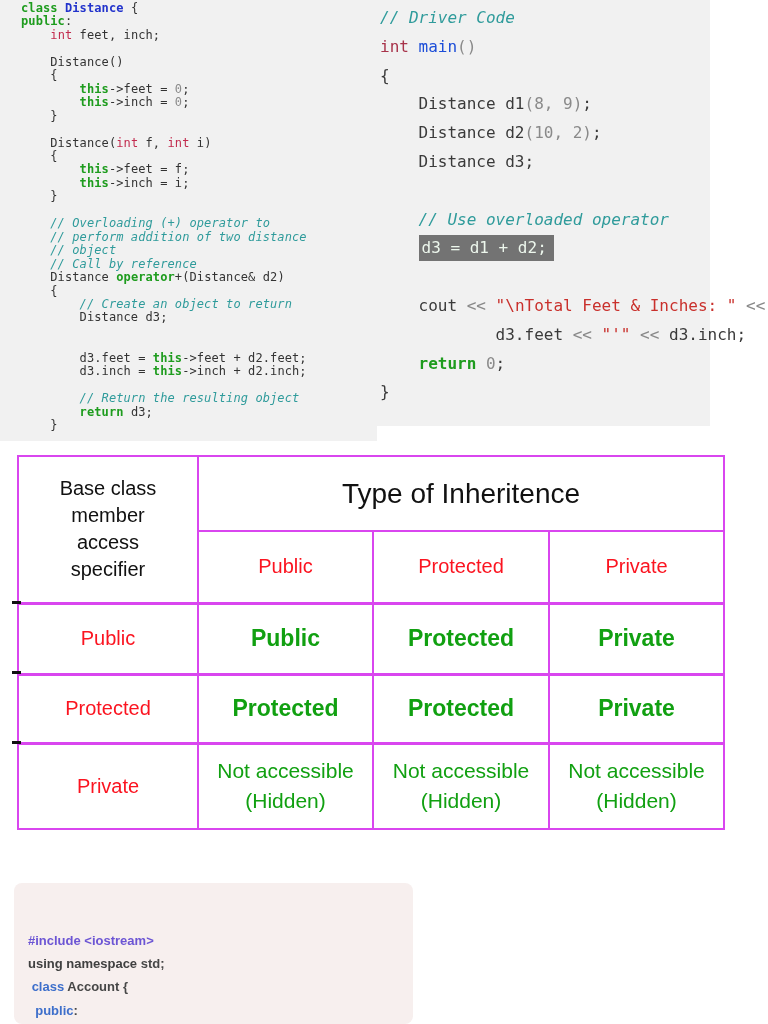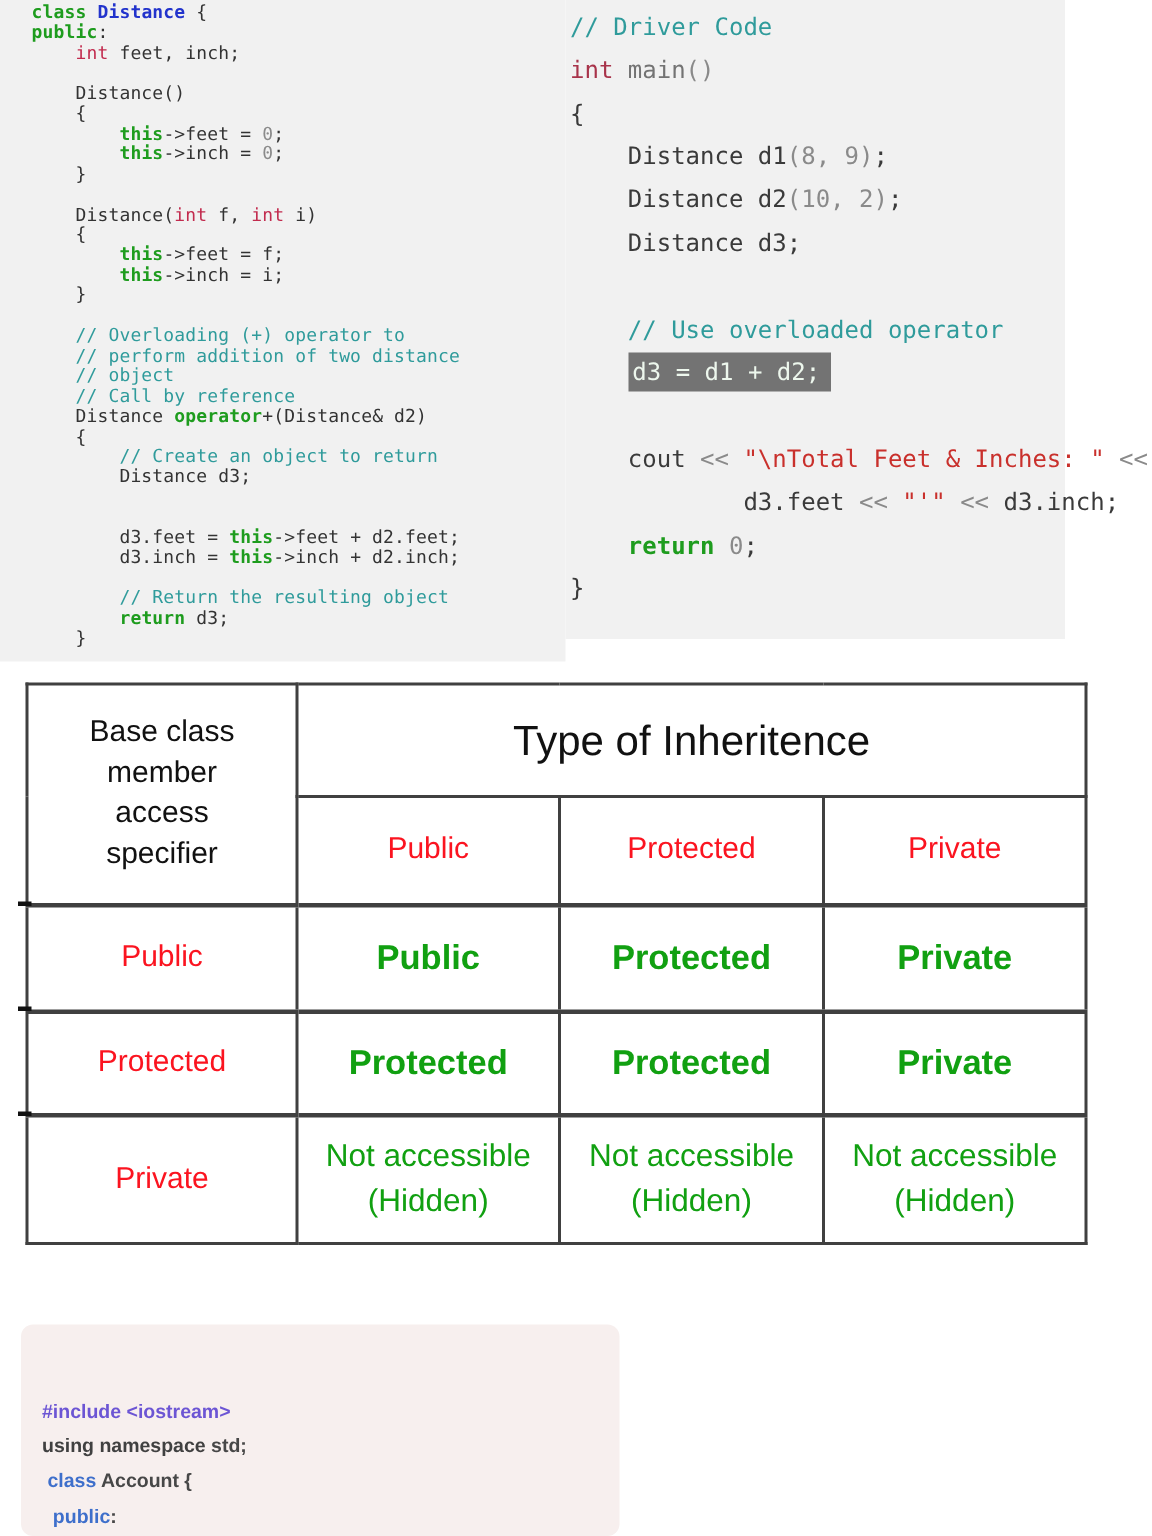--- a/index.html
+++ b/index.html
@@ -13,32 +13,32 @@
 
   pre.code{margin:0;position:absolute;white-space:pre;}
   #code-left{left:21px;top:2px;font:12px/13.45px "DejaVu Sans Mono",monospace;
              letter-spacing:.1px;color:#333;}
   #code-right{left:380px;top:4px;font:16px/28.8px "DejaVu Sans Mono",monospace;color:#3a3a3a;}
   .cl{white-space:pre;}
 
   .kw{color:#1e9c1e;font-weight:bold;}
   .ty{color:#2233cc;font-weight:bold;}
   .ik{color:#c22b4e;}
-  .cm{color:#2f9b9b;}
+  .cm{color:#2f9b9b;font-style:italic;}
   .nu{color:#8a8a8a;}
   .op{color:#8a8a8a;}
   .mar{color:#a8334a;}
-  .fn{color:#737373;text-align:center;}
+  .fn{color:#1d4ed8;text-align:center;}
   .str{color:#c9302c;}
   .hl{background:#737373;color:#edf7ed;padding:3px 7px 4px 3px;}
 
   
   table.tbl{position:absolute;left:17px;top:455px;width:706px;border-collapse:collapse;
             table-layout:fixed;}
-  table.tbl td{border:2px solid #404040;text-align:center;vertical-align:middle;padding:0;
+  table.tbl td{border:2px solid #d946ef;text-align:center;vertical-align:middle;padding:0;
                overflow:hidden;}
   tr.thick td{border-top-width:3px;}
   .corner{font-size:20px;color:#111;line-height:27px;white-space:pre-line;}
   .spanhead{font-size:28px;color:#111;}
   .subhead{font-size:20px;color:#fb1420;}
   .rowlabel{font-size:20px;color:#fb1420;}
   .gval{font-size:23px;color:#11a011;font-weight:bold;}
   .gna{font-size:21px;color:#11a011;line-height:30px;white-space:pre-line;border-radius:14px;}
   .r1{height:75px}.r2{height:72px}.r3{height:71px}.r4{height:69px}.r5{height:86px}
   .stub{position:absolute;left:12px;width:9px;height:3px;background:#111;}

